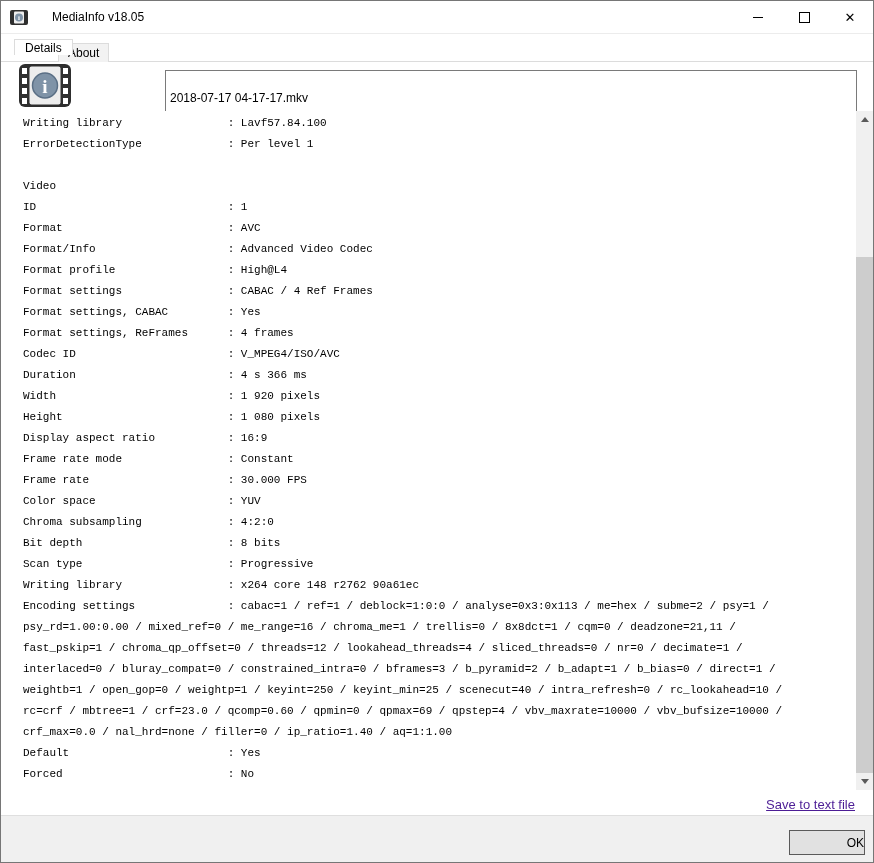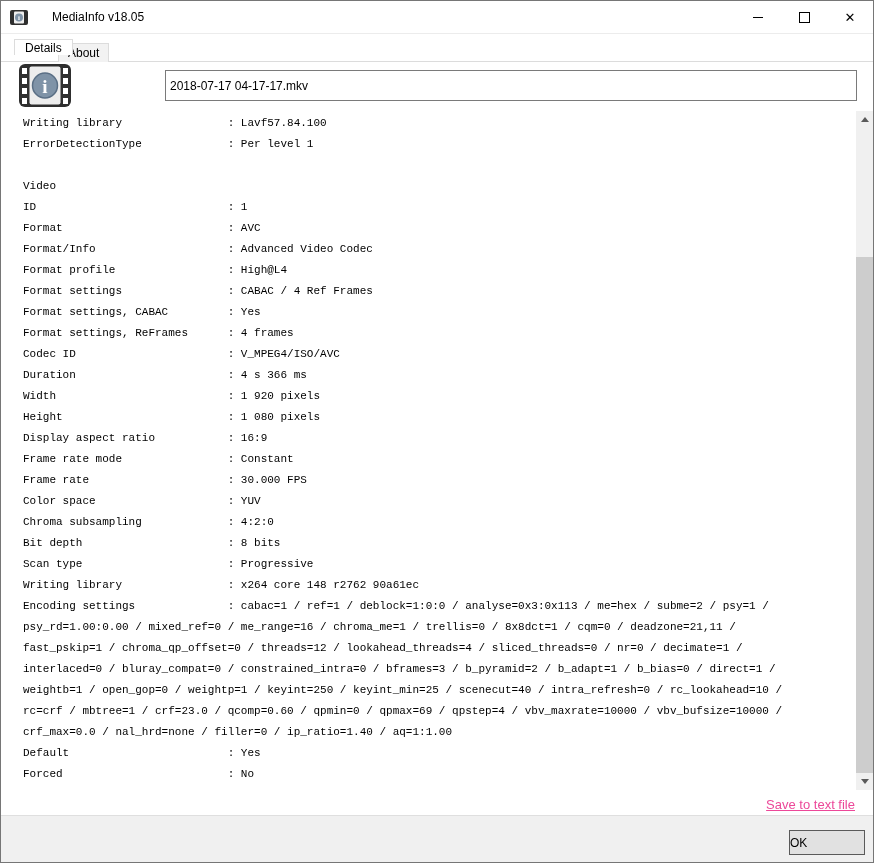--- a/index.html
+++ b/index.html
@@ -20,45 +20,45 @@
   
   .tabline{position:absolute;left:0;right:0;top:60px;height:1px;background:#dcdcdc;}
   .tab{position:absolute;box-sizing:border-box;font-size:12px;color:#000;display:flex;align-items:center;justify-content:center;cursor:pointer;}
   .tab-active{left:13px;top:38px;height:16px;padding:0 10px;background:#ffffff;border:1px solid #dcdcdc;border-bottom:none;z-index:2;}
   .tab-inactive{left:57px;top:42px;height:19px;padding:0 9px;background:#f2f2f2;border:1px solid #dcdcdc;border-bottom:none;}
   
   .file-icon{position:absolute;left:18px;top:63px;width:52px;height:43px;}
   .filename-input{
     position:absolute;left:164px;top:69px;width:682px;height:21px;
     border:1px solid #7a7a7a;font-family:"Liberation Sans",sans-serif;
-    font-size:12px;padding:4px 4px;color:#000;background:#fff;outline:none;
+    font-size:12px;padding:16px 4px;color:#000;background:#fff;outline:none;
   }
   
   .details-area{position:absolute;left:0;top:110px;width:857px;height:680px;background:#fff;overflow:hidden;}
   .details-pre{
     position:absolute;left:22px;top:2px;margin:0;
     font-family:"Liberation Mono",monospace;font-size:11px;line-height:21px;
     color:#000;white-space:pre;
   }
   
   .scrollbar{position:absolute;right:0px;top:110px;width:17px;height:679px;background:#f0f0f0;}
   .scroll-btn{position:absolute;left:0;width:17px;height:17px;background:#f0f0f0;display:flex;align-items:center;justify-content:center;cursor:pointer;}
   .scroll-up{top:0;}
   .scroll-down{bottom:0;}
   .tri-up{width:0;height:0;border-left:4px solid transparent;border-right:4px solid transparent;border-bottom:5px solid #5a5a5a;}
   .tri-down{width:0;height:0;border-left:4px solid transparent;border-right:4px solid transparent;border-top:5px solid #5a5a5a;}
   .scroll-thumb{position:absolute;left:0;top:146px;width:17px;height:516px;background:#cdcdcd;cursor:pointer;}
   
-  .save-link{position:absolute;right:18px;top:796px;font-size:13px;color:#ec4899;text-decoration:underline;cursor:pointer;}
+  .save-link{position:absolute;right:18px;top:796px;font-size:13px;color:#4c1d95;text-decoration:underline;cursor:pointer;}
   
   .footer{position:absolute;left:0;right:0;bottom:0;height:46px;background:#f0f0f0;border-top:1px solid #dfdfdf;}
   .ok-button{
     position:absolute;right:8px;bottom:7px;width:76px;height:25px;
     background:#e1e1e1;border:1px solid #5a5a5a;font-family:"Liberation Sans",sans-serif;
-    font-size:12px;color:#000;display:flex;align-items:center;justify-content:flex-start;cursor:pointer;box-sizing:border-box;
+    font-size:12px;color:#000;display:flex;align-items:center;justify-content:flex-end;cursor:pointer;box-sizing:border-box;
   }
 </style>
 </head>
 <body>
 
 <div class="window">
 
   <div class="titlebar">
     <svg class="app-icon" viewBox="0 0 18 15">
       <rect x="0" y="0" width="18" height="15" rx="2" fill="#2e2e2e"></rect>

